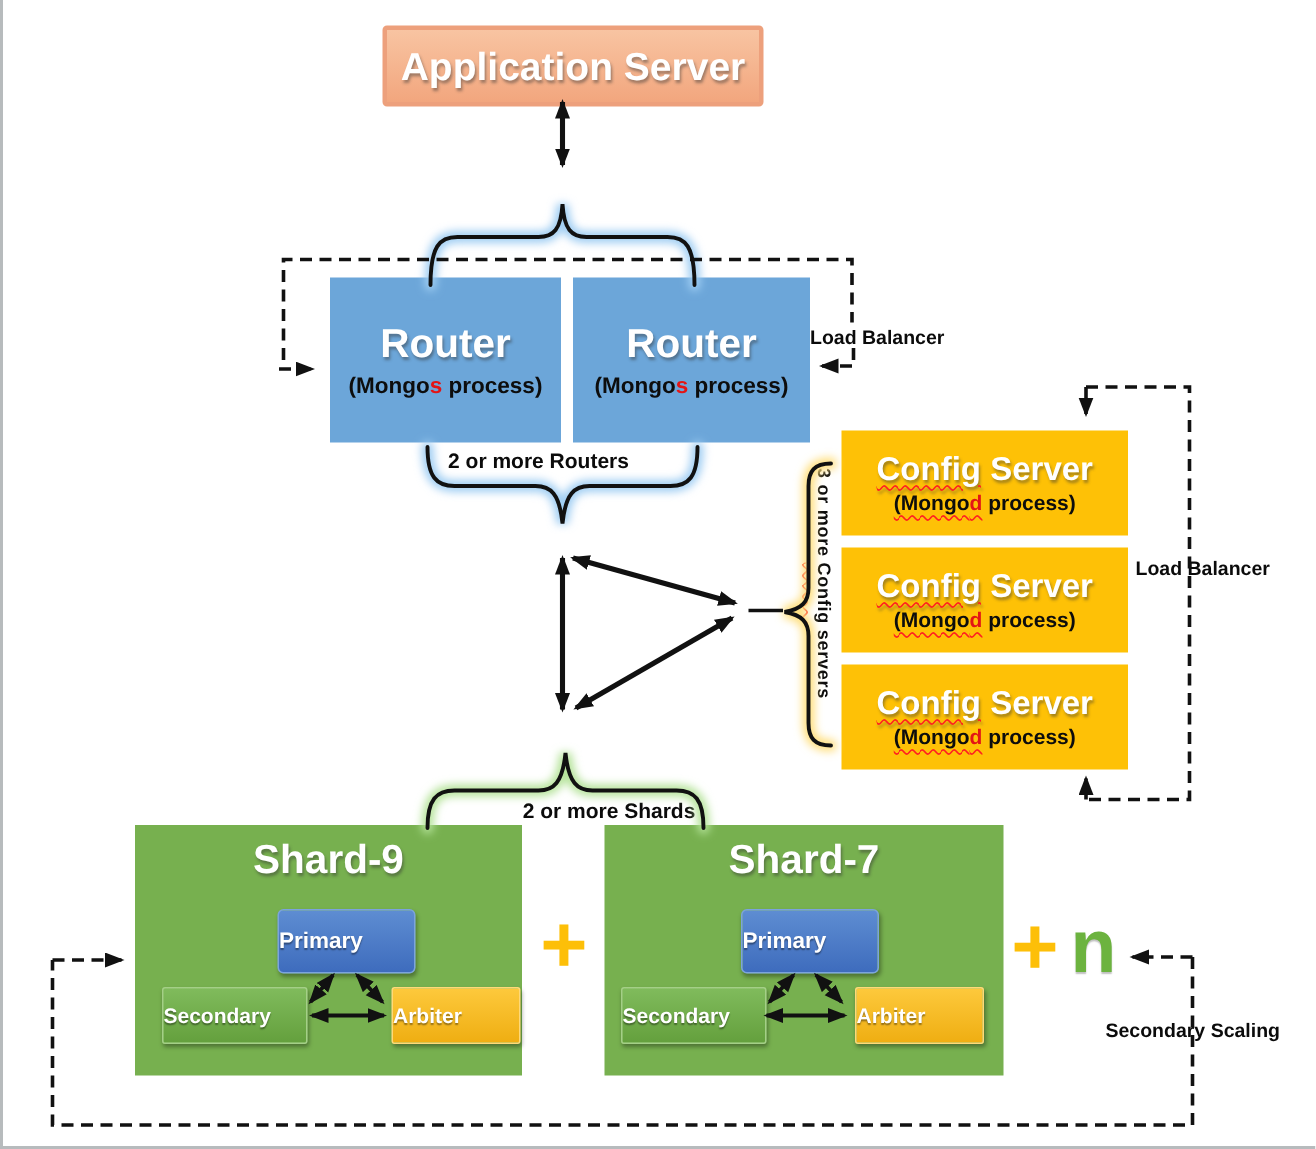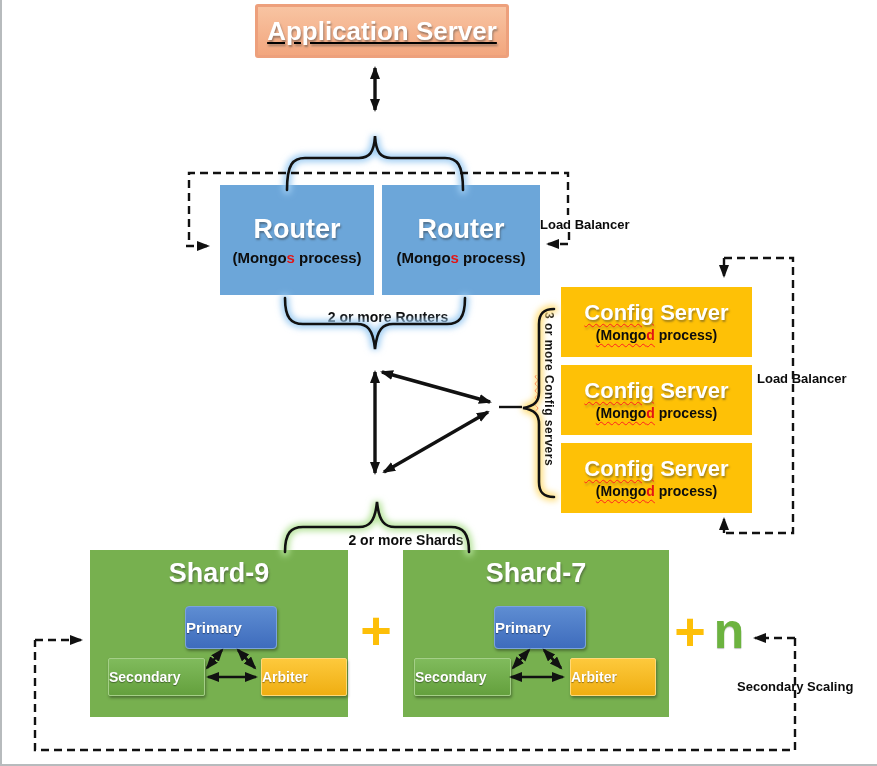--- a/index.html
+++ b/index.html
@@ -4,22 +4,22 @@
 <style>
   html,body{margin:0;padding:0;background:#fff;}
   #canvas{
     position:relative;width:877px;height:766px;background:#ffffff;overflow:hidden;
     font-family:"Liberation Sans", sans-serif;
     border-left:2px solid #b7bbbd;border-bottom:2px solid #b7bbbd;box-sizing:border-box;
   }
   .box{position:absolute;display:flex;flex-direction:column;align-items:center;justify-content:center;text-align:center;box-sizing:border-box;}
   .shadowtxt{color:#fff;font-weight:bold;text-shadow:1px 2px 2px rgba(50,50,50,.45);}
   
-  .app{left:253px;top:4px;width:254px;height:54px;border-radius:3px;
-       background:linear-gradient(180deg,#f8c4a2,#f2a67e);border:3px solid #eda07c;text-decoration:underline;}
+  .app{left:253px;top:17px;width:254px;height:54px;border-radius:3px;
+       background:linear-gradient(180deg,#f8c4a2,#f2a67e);border:3px solid #eda07c;}
   .app .t{font-size:26px;}
   
   .router{width:154px;height:110px;background:#6ca6d9;gap:6px;}
   .router.r1{left:218px;top:185px;}
   .router.r2{left:380px;top:185px;width:158px;}
   .router .t{font-size:27px;line-height:28px;}
   .sub{font-size:15px;font-weight:bold;color:#0d0d0d;}
   .red{color:#e31515;}
   .wavy{text-decoration:underline wavy #ff2020 1px;text-underline-offset:3px;}
   
@@ -108,21 +108,21 @@
   <div class="member arbiter" style="left:568px;top:658px;">
       <span>Arbiter</span>
     </div>
 
   <div class="plus" style="left:348px;top:601px;">+</div>
   <div class="plus" style="left:662px;top:602px;">+</div>
   <div class="nsym" style="left:704px;top:601px;">n</div>
 
   <div class="lbl" style="left:538px;top:217px;">Load Balancer</div>
   <div class="lbl" style="left:755px;top:371px;">Load Balancer</div>
-  <div class="lbl center" style="left:283px;top:309px;width:148px;font-size:14px;padding-left:29px;">2 or more Routers</div>
+  <div class="lbl center" style="left:283px;top:299px;width:148px;font-size:14px;">2 or more Routers</div>
   <div class="lbl center" style="left:285px;top:532px;width:180px;font-size:14px;padding-left:29px;">2 or more Shards</div>
   <div class="lbl" style="left:735px;top:679px;">Secondary Scaling</div>
   <div class="lbl vtext" style="left:540px;top:312px;height:190px;font-size:12px;"><span>3 or more </span><span class="wavy">Config</span><span> servers</span></div>
 
   <svg class="overlay" width="877" height="766" viewBox="0 0 877 766">
     <defs>
       <marker id="ah" markerUnits="userSpaceOnUse" markerWidth="14" markerHeight="12" refX="11" refY="5" orient="auto-start-reverse">
         <path d="M0,0 L13,5 L0,10 Z" fill="#111"></path>
       </marker>
       <filter id="glowblur" x="-40%" y="-40%" width="180%" height="180%">

